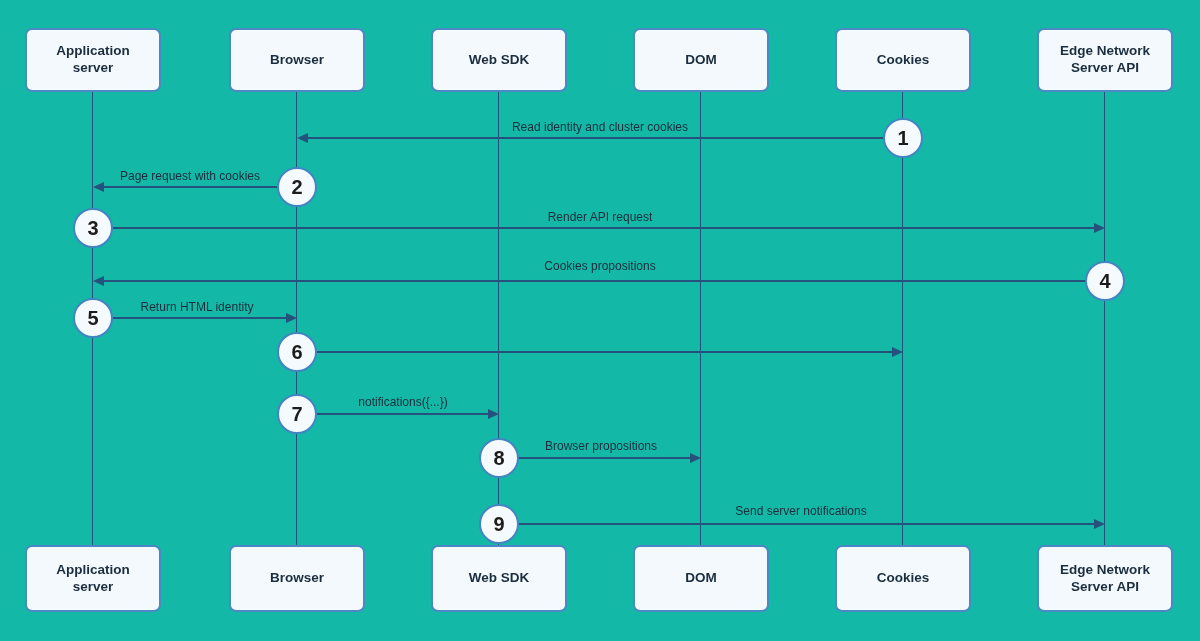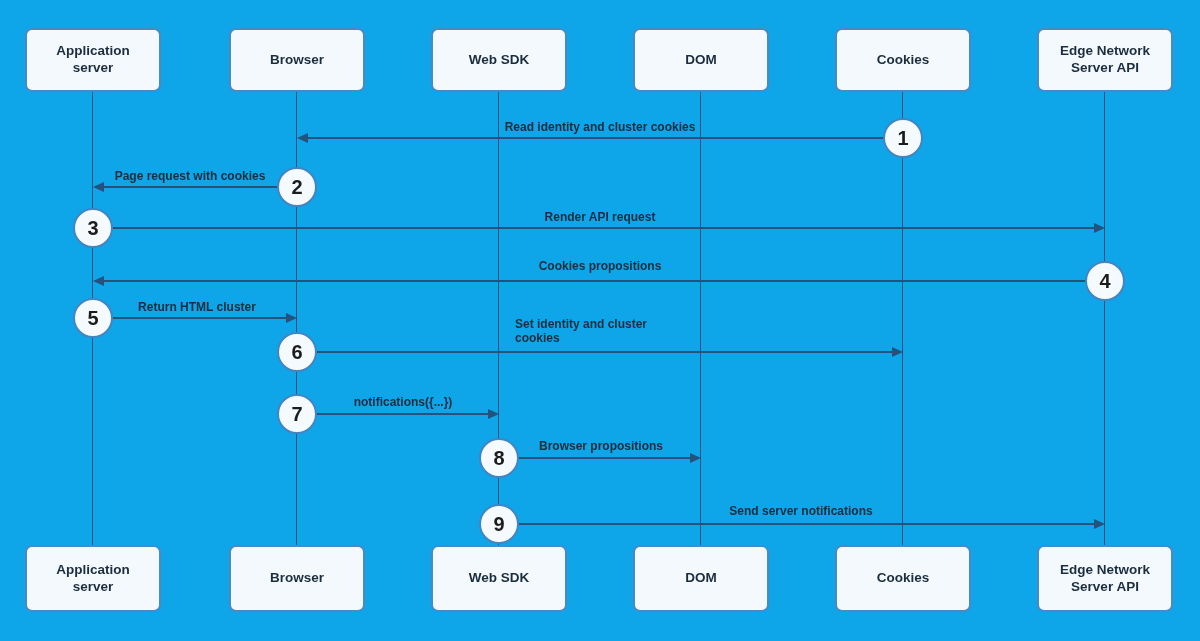--- a/index.html
+++ b/index.html
@@ -1,17 +1,17 @@
 <!DOCTYPE html>
 <html><head>
 <meta charset="utf-8">
 <style>
   html,body{margin:0;padding:0;background:#ffffff;}
   .diagram{
-    position:relative;width:1200px;height:641px;background:#0ea5e9;
+    position:relative;width:1200px;height:641px;background:#14b8a6;
     font-family:"Liberation Sans",sans-serif;overflow:hidden;
   }
   .actor-box{
     position:absolute;width:136px;height:64px;box-sizing:border-box;
     background:#f3f9fd;border:2px solid #4a89c4;border-radius:7px;
     display:flex;align-items:center;justify-content:center;text-align:center;
     font-size:13.5px;font-weight:bold;color:#1b2d3e;line-height:1.25;
     padding:4px 8px;z-index:3;
   }
   .actor-box.bottom{height:67px;}
@@ -22,22 +22,22 @@
     position:absolute;height:2px;background:#24527c;z-index:2;
   }
   .arrowhead{
     position:absolute;width:0;height:0;z-index:2;
     border-top:5.5px solid transparent;border-bottom:5.5px solid transparent;
   }
   .arrowhead.left{border-right:11px solid #24527c;}
   .arrowhead.right{border-left:11px solid #24527c;}
   .msg-label{
     position:absolute;transform:translateX(-50%);
-    font-size:12px;font-weight:bold;color:#1b2d3e;white-space:nowrap;
-    z-index:4;text-align:left;line-height:1.15;
+    font-size:12px;font-weight:normal;color:#1b2d3e;white-space:nowrap;
+    z-index:4;text-align:right;line-height:1.15;
   }
   .msg-label.wrap{white-space:normal;width:170px;}
   .step-circle{
     position:absolute;width:40px;height:40px;box-sizing:border-box;
     background:#f5fafe;border:2.5px solid #4285c2;border-radius:50%;
     display:flex;align-items:center;justify-content:center;
     font-size:20px;font-weight:bold;color:#1c1c1c;z-index:5;
   }
 </style>
 </head>
@@ -89,28 +89,27 @@
 
   <div class="msg-line" style="left:103px;top:280px;width:982px"></div>
   <div class="arrowhead left" style="left:93px;top:275.5px"></div>
   <div class="msg-label" style="left:600px;top:260px">Cookies propositions</div>
   <div class="step-circle" style="left:1085px;top:261px">
       <span>4</span>
     </div>
 
   <div class="msg-line" style="left:113px;top:317px;width:175px"></div>
   <div class="arrowhead right" style="left:286px;top:312.5px"></div>
-  <div class="msg-label" style="left:197px;top:301px">Return HTML cluster</div>
+  <div class="msg-label" style="left:197px;top:301px">Return HTML identity</div>
   <div class="step-circle" style="left:73px;top:298px">
       <span>5</span>
     </div>
 
   <div class="msg-line" style="left:317px;top:351px;width:577px"></div>
   <div class="arrowhead right" style="left:892px;top:346.5px"></div>
-  <div class="msg-label wrap" style="left:600px;top:318px">Set identity and cluster cookies</div>
   <div class="step-circle" style="left:277px;top:332px">
       <span>6</span>
     </div>
 
   <div class="msg-line" style="left:317px;top:413px;width:173px"></div>
   <div class="arrowhead right" style="left:488px;top:408.5px"></div>
   <div class="msg-label" style="left:403px;top:396px">notifications({...})</div>
   <div class="step-circle" style="left:277px;top:394px">
       <span>7</span>
     </div>

